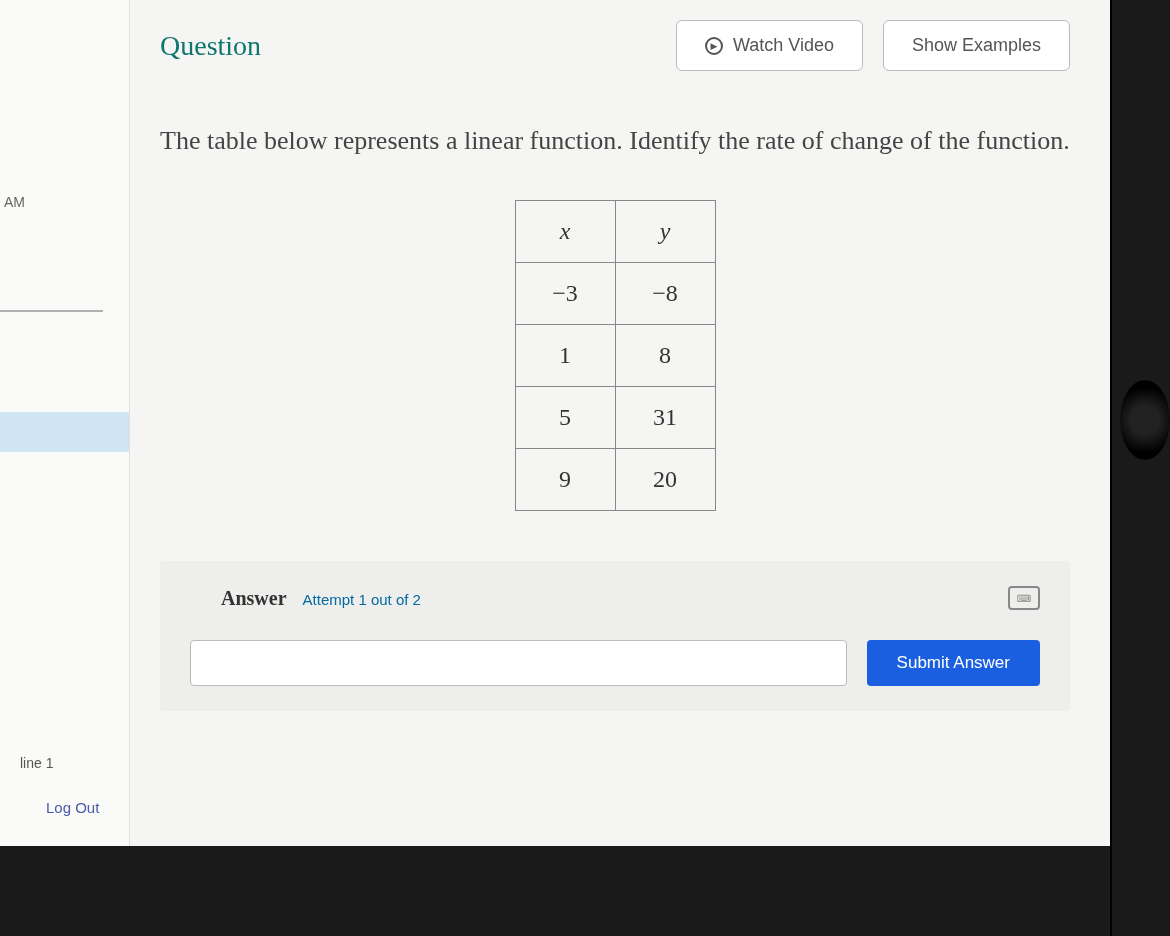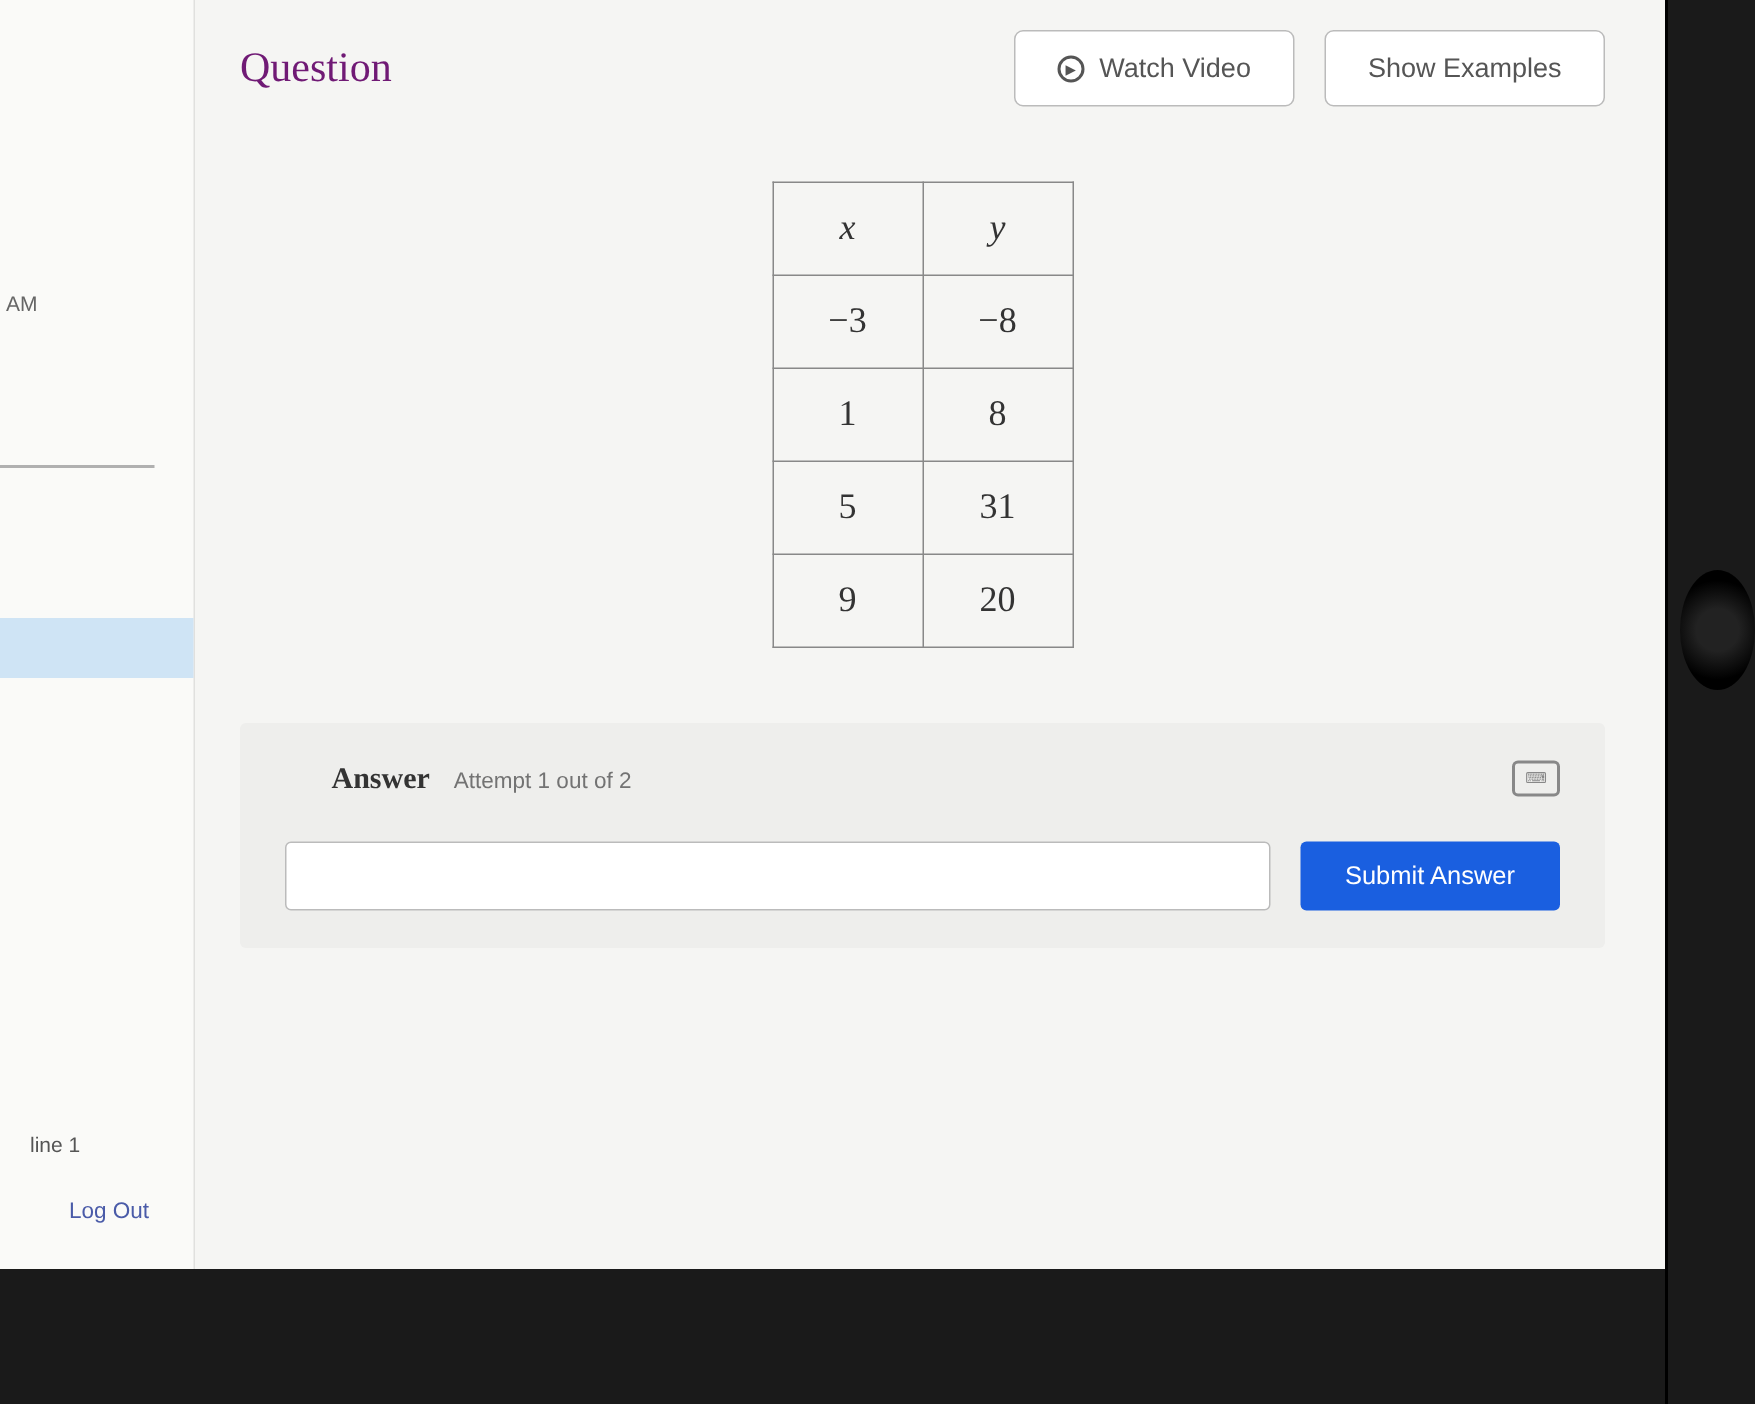--- a/index.html
+++ b/index.html
@@ -98,21 +98,21 @@
       padding: 20px 40px 20px 30px;
     }
     .top-row {
       display: flex;
       align-items: center;
       margin-bottom: 50px;
       gap: 20px;
     }
     .question-title {
       font-size: 28px;
-      color: #701a75;
+      color: #0f766e;
       font-family: Georgia, serif;
       flex: 0 0 auto;
       margin-right: auto;
     }
     .outline-btn {
       border: 1px solid #bbb;
       background: #fff;
       border-radius: 6px;
       padding: 14px 28px;
       font-size: 18px;
@@ -170,21 +170,21 @@
     .answer-label {
       font-family: Georgia, serif;
       font-size: 20px;
       color: #333;
       font-weight: bold;
       margin-left: 31px;
     }
     .attempt-text {
       font-family: Arial, sans-serif;
       font-size: 15px;
-      color: #737373;
+      color: #0369a1;
       margin-left: 12px;
       font-weight: normal;
     }
     .keyboard-icon {
       width: 32px;
       height: 24px;
       border: 2px solid #888;
       border-radius: 4px;
       display: flex;
       align-items: center;
@@ -237,20 +237,21 @@
       <div class="question-title">Question</div>
       <button class="outline-btn">
         <span class="play-icon">▶</span>
         <span>Watch Video</span>
       </button>
       <button class="outline-btn">
         <span>Show Examples</span>
       </button>
     </div>
 
+    <div class="prompt-text">The table below represents a linear function. Identify the rate of change of the function.</div>
 
     <table class="data-table">
       <tbody>
           <tr>
         <td class="header-cell">x</td>
         <td class="header-cell">y</td>
       </tr>
       <tr>
         <td>−3</td>
         <td>−8</td>

